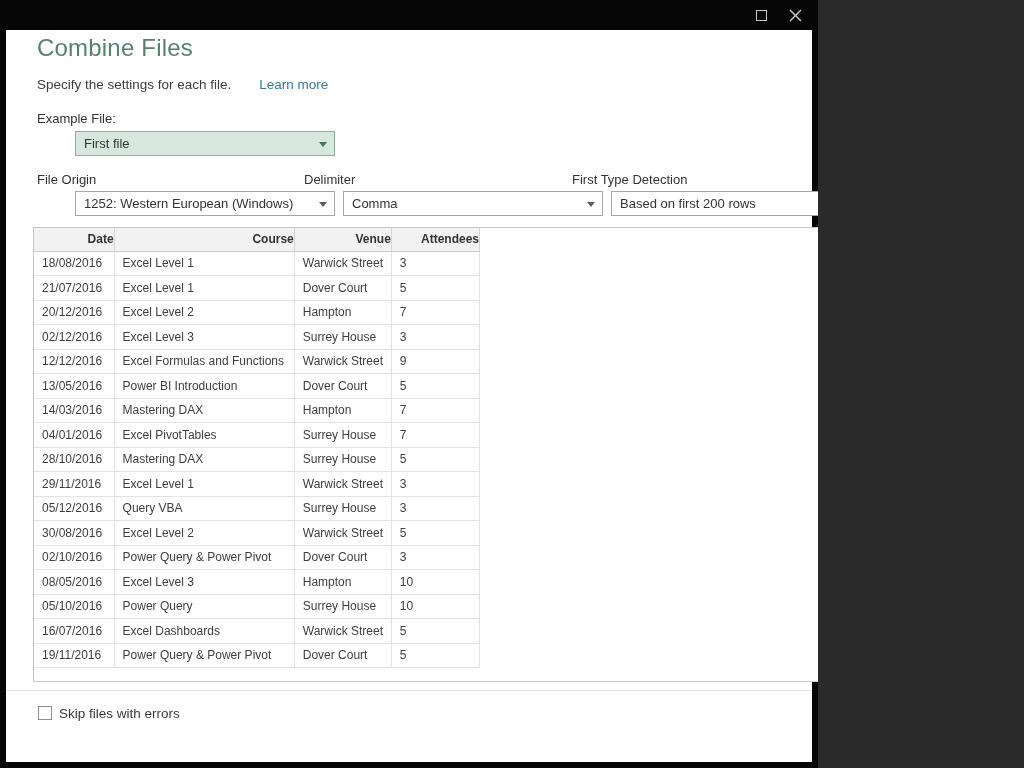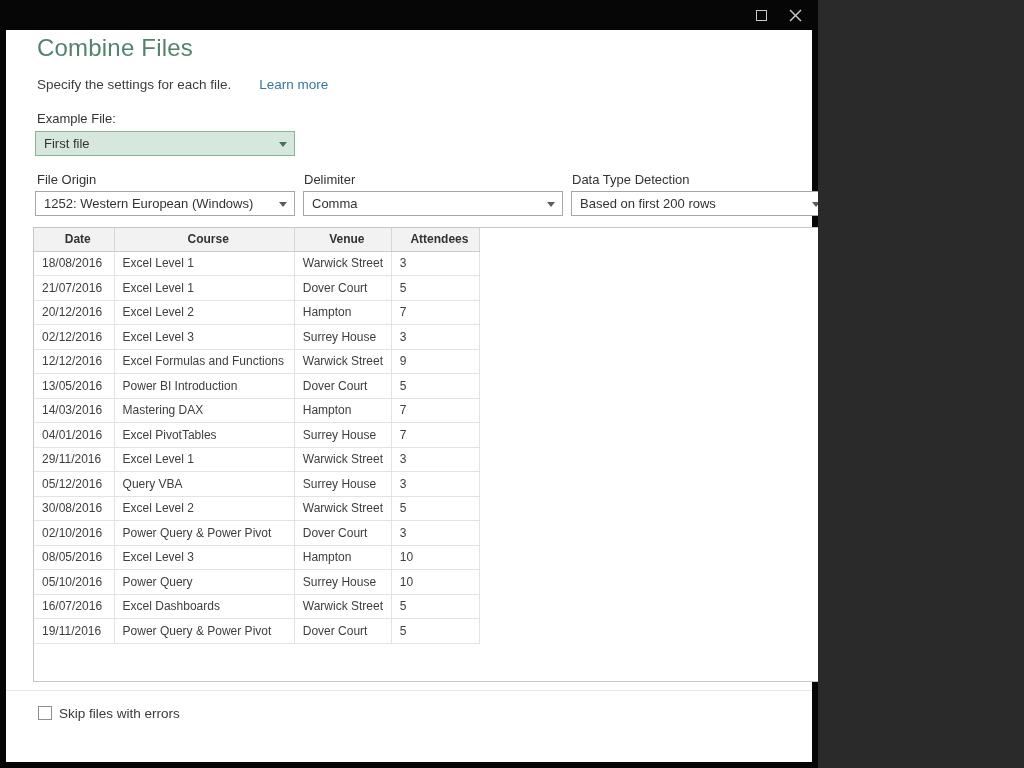--- a/index.html
+++ b/index.html
@@ -50,21 +50,21 @@
 
   
   .dropdown {
     position: absolute; height: 25px;
     background: #ffffff;
     border: 1px solid #a6a6a6;
     font-size: 13px; color: #333333;
     display: flex; align-items: center;
     padding-left: 8px; padding-right: 36px;
     cursor: default;
-    white-space: nowrap; overflow: hidden;
+    white-space: nowrap; overflow: hidden; margin-left: 40px;
   }
   .dropdown .dd-arrow {
     position: absolute; right: 7px; top: 50%;
     margin-top: -2px;
     width: 0; height: 0;
     border-left: 4px solid transparent;
     border-right: 4px solid transparent;
     border-top: 5px solid #5c5c5c;
   }
   .dropdown.green {
@@ -88,21 +88,21 @@
     overflow: hidden;
   }
   table.preview {
     border-collapse: collapse; table-layout: fixed;
     width: 446px;
   }
   table.preview th {
     height: 23px;
     background: #f2f2f2;
     font-size: 12px; font-weight: bold; color: #333333;
-    text-align: center; padding-left: 8px;
+    text-align: right; padding-left: 8px;
     border-right: 1px solid #d6d6d6;
     border-bottom: 1px solid #cccccc;
     white-space: nowrap; overflow: hidden;
   }
   table.preview td {
     height: 24.5px;
     font-size: 12px; color: #3e3e3e;
     padding-left: 8px;
     border-right: 1px solid #e3e3e3;
     border-bottom: 1px solid #e3e3e3;
@@ -197,21 +197,21 @@
       <span>1252: Western European (Windows)</span>
       <span class="dd-arrow"></span>
     </div>
 
     <div class="field-label" style="left:298px; top:142px;">Delimiter</div>
     <div class="dropdown" style="left:297px; top:161px; width:260px;">
       <span>Comma</span>
       <span class="dd-arrow"></span>
     </div>
 
-    <div class="field-label" style="left:566px; top:142px;">Data Type Detection</div>
+    <div class="field-label" style="left:566px; top:142px;">First Type Detection</div>
     <div class="dropdown" style="left:565px; top:161px; width:257px;">
       <span>Based on first 200 rows</span>
       <span class="dd-arrow"></span>
     </div>
 
     <div class="refresh-file">
       <svg width="28" height="32" viewBox="0 0 28 32">
         <path d="M5 2 h11 l7 7 v20 h-18 z" fill="#ffffff" stroke="#9aa7b0" stroke-width="1.5"></path>
         <path d="M16 2 v7 h7" fill="none" stroke="#9aa7b0" stroke-width="1.5"></path>
         <circle cx="20.5" cy="25.5" r="5.6" fill="#ffffff"></circle>
@@ -271,20 +271,26 @@
               <td class="col-date">14/03/2016</td>
               <td class="col-course">Mastering DAX</td>
               <td class="col-venue">Hampton</td>
               <td class="col-attendees">7</td>
             </tr>
             <tr>
               <td class="col-date">04/01/2016</td>
               <td class="col-course">Excel PivotTables</td>
               <td class="col-venue">Surrey House</td>
               <td class="col-attendees">7</td>
+            </tr>
+            <tr>
+              <td class="col-date">28/10/2016</td>
+              <td class="col-course">Mastering DAX</td>
+              <td class="col-venue">Surrey House</td>
+              <td class="col-attendees">5</td>
             </tr>
             <tr>
               <td class="col-date">29/11/2016</td>
               <td class="col-course">Excel Level 1</td>
               <td class="col-venue">Warwick Street</td>
               <td class="col-attendees">3</td>
             </tr>
             <tr>
               <td class="col-date">05/12/2016</td>
               <td class="col-course">Query VBA</td>

